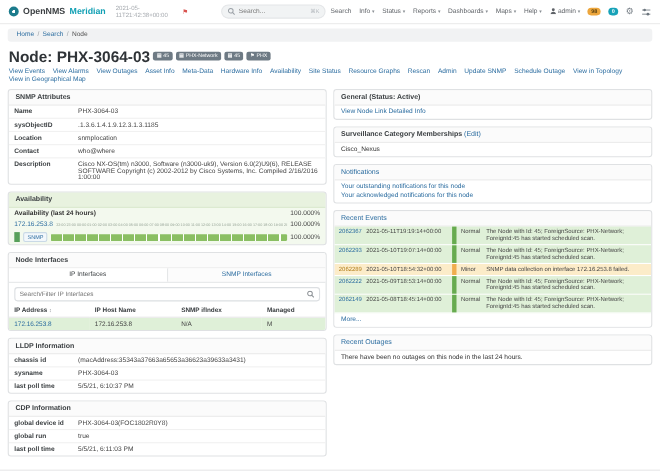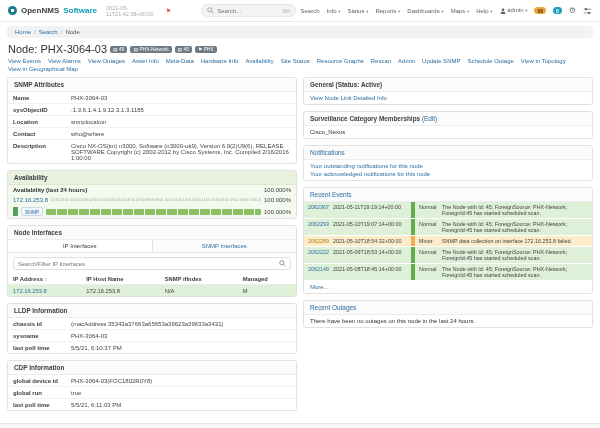--- a/index.html
+++ b/index.html
@@ -23,21 +23,21 @@
   .pill{border-radius:6px;font-size:5px;padding:0.5px 3px;font-weight:bold}
   .pill-alarm{background:#eda63c;color:#5a4110}
   .pill-notif{background:#17a2b8;color:#fff}
   .hdr-ic{font-size:8px;color:#6c757d;line-height:1}
   
   .crumbbar{margin:4px 7px 3px;background:#f1f2f3;border-radius:3px;padding:3px 8px;display:flex;gap:3px;align-items:center}
   .crumb-sep{color:#9aa0a6}
   .crumb-last{color:#555}
   
   .node-title-row{display:flex;align-items:center;gap:3px;padding:2px 8px 1px}
-  .node-title{font-size:11px;font-weight:normal;color:#2f3337}
+  .node-title{font-size:14px;font-weight:bold;color:#2f3337}
   .nbadge{background:#6e7a84;color:#fff;border-radius:2px;font-size:4.8px;padding:1px 3px;display:inline-flex;gap:1.5px;align-items:center}
   .actions-row{display:flex;flex-wrap:wrap;gap:2px 7px;padding:2px 8px 3px;font-size:6px}
   
   .content{display:flex;gap:6px;padding:2px 7px 4px;background:#fff}
   .col{flex:1;min-width:0}
   .card{border:1px solid #dfe1e3;border-radius:3px;background:#fff;margin-bottom:6px;overflow:hidden}
   .card-h{padding:3px 6px;font-size:6.4px;font-weight:bold;color:#3c4043;background:#fbfbfb;border-bottom:1px solid #ececec}
   .card-h.blue{color:#2c6da0;font-weight:normal}
   .kv{display:flex;border-bottom:1px solid #f1f1f1;font-size:6px}
   .kv:last-child{border-bottom:0}
@@ -82,21 +82,21 @@
   .ic-svg{display:inline-block;vertical-align:middle}
 </style>
 </head>
 <body>
 
 <div class="page">
 
   <div class="navbar">
     <span class="logo-icon"></span>
     <span class="brand">OpenNMS</span>
-    <span class="edition">Software</span>
+    <span class="edition">Meridian</span>
     <span class="timestamp">2021-05-11T21:42:38+00:00</span>
     <span class="flag-red">⚑</span>
     <span class="search-pill">
       <svg class="ic-svg" width="7" height="7" viewBox="0 0 10 10">
           <circle cx="4" cy="4" r="3" fill="none" stroke="#9aa0a6" stroke-width="1.3"></circle>
           <line x1="6.2" y1="6.2" x2="9" y2="9" stroke="#9aa0a6" stroke-width="1.3"></line>
         </svg>
       <input placeholder="Search..." style="">
       <span class="kbd-hint">⌘K</span>
     </span>

